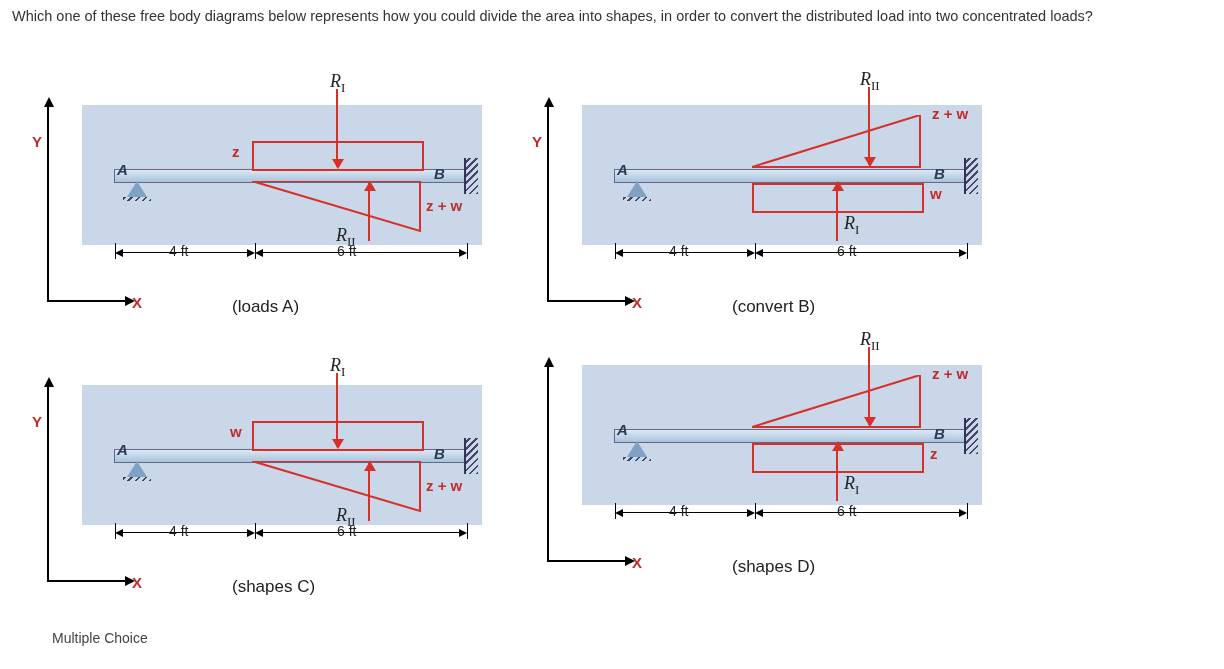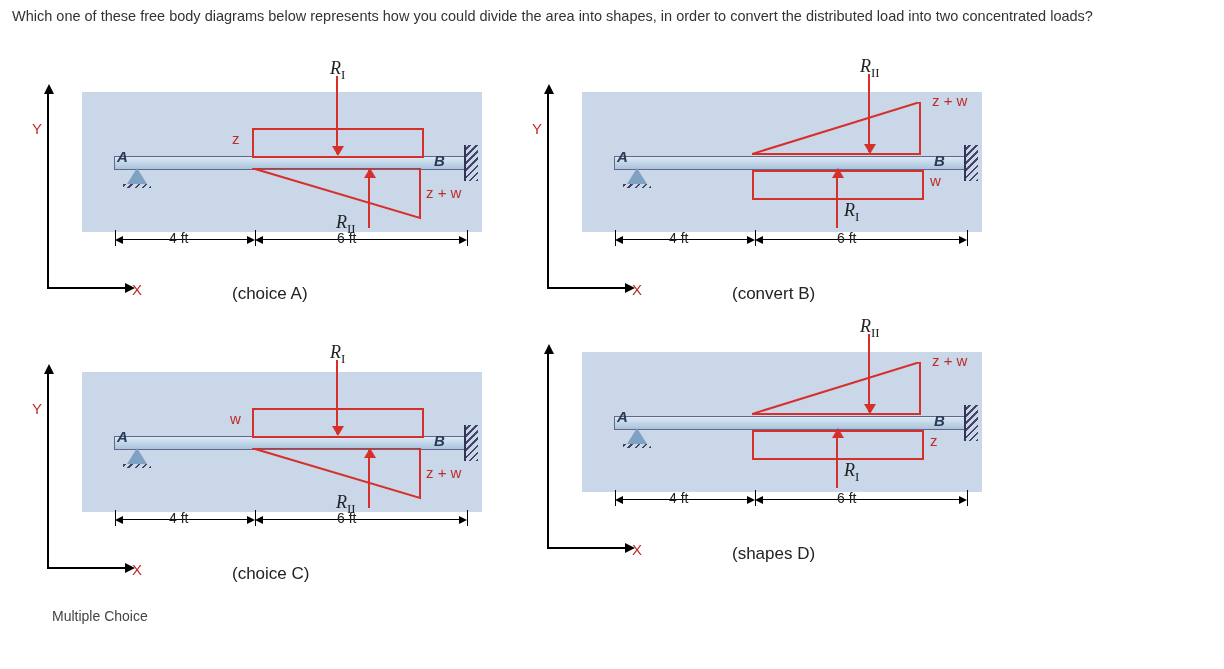--- a/index.html
+++ b/index.html
@@ -8,21 +8,21 @@
     font-family: Arial, Helvetica, sans-serif;
     font-size: 14px;
     color: #333;
     background: #fff;
     width: 1224px;
     box-sizing: border-box;
   }
   .question {
     font-size: 14.5px;
     color: #333;
-    margin-bottom: 8px;
+    margin-bottom: 21px;
   }
   .grid {
     display: flex;
     flex-wrap: wrap;
   }
   .col {
     width: 500px;
   }
   .cell {
     position: relative;
@@ -221,25 +221,25 @@
     position:absolute;
     font-family: "Times New Roman", serif;
     font-style: italic;
     font-size: 18px;
     color:#222;
   }
   .rlabel sub { font-size: 13px; font-style: normal; vertical-align: sub;}
   .redtxt {
     position:absolute;
     color:#bf2c29;
-    font-weight:normal;
+    font-weight:bold;
     font-size:15px;
   }
   .mcq-footer {
-    margin-top: 16px;
+    margin-top: 25px;
     margin-left: 40px;
     font-size: 14px;
     color:#444;
   }
 </style>
 </head>
 <body>
 
 <div class="question">Which one of these free body diagrams below represents how you could divide the area into shapes, in order to convert the distributed load into two concentrated loads?</div>
 
@@ -280,21 +280,21 @@
         <div class="dims">
           <div class="tick" style="left:8px;"></div>
           <div class="tick" style="left:148px;"></div>
           <div class="tick" style="left:360px;"></div>
           <div class="dimline" style="left:14px;width:128px;"></div>
           <div class="dimline" style="left:154px;width:200px;"></div>
           <span class="dimtxt" style="left:62px;">4 ft</span>
           <span class="dimtxt" style="left:230px;">6 ft</span>
         </div>
       </div>
-      <div class="choice-label">(choice A)</div>
+      <div class="choice-label">(loads A)</div>
     </div>
 
     <div class="cell">
       <div class="panel"></div>
       <div class="lblY redtxt">Y</div>
       <div class="lblX redtxt">X</div>
       <div class="axes">
         <div class="axY"></div>
           <div class="axX"></div>
       </div>
@@ -320,21 +320,21 @@
         <div class="dims">
           <div class="tick" style="left:8px;"></div>
           <div class="tick" style="left:148px;"></div>
           <div class="tick" style="left:360px;"></div>
           <div class="dimline" style="left:14px;width:128px;"></div>
           <div class="dimline" style="left:154px;width:200px;"></div>
           <span class="dimtxt" style="left:62px;">4 ft</span>
           <span class="dimtxt" style="left:230px;">6 ft</span>
         </div>
       </div>
-      <div class="choice-label">(choice C)</div>
+      <div class="choice-label">(shapes C)</div>
     </div>
 
   </div>
 
   <div class="col">
 
     <div class="cell">
       <div class="panel"></div>
       <div class="lblY redtxt">Y</div>
       <div class="lblX redtxt">X</div>

